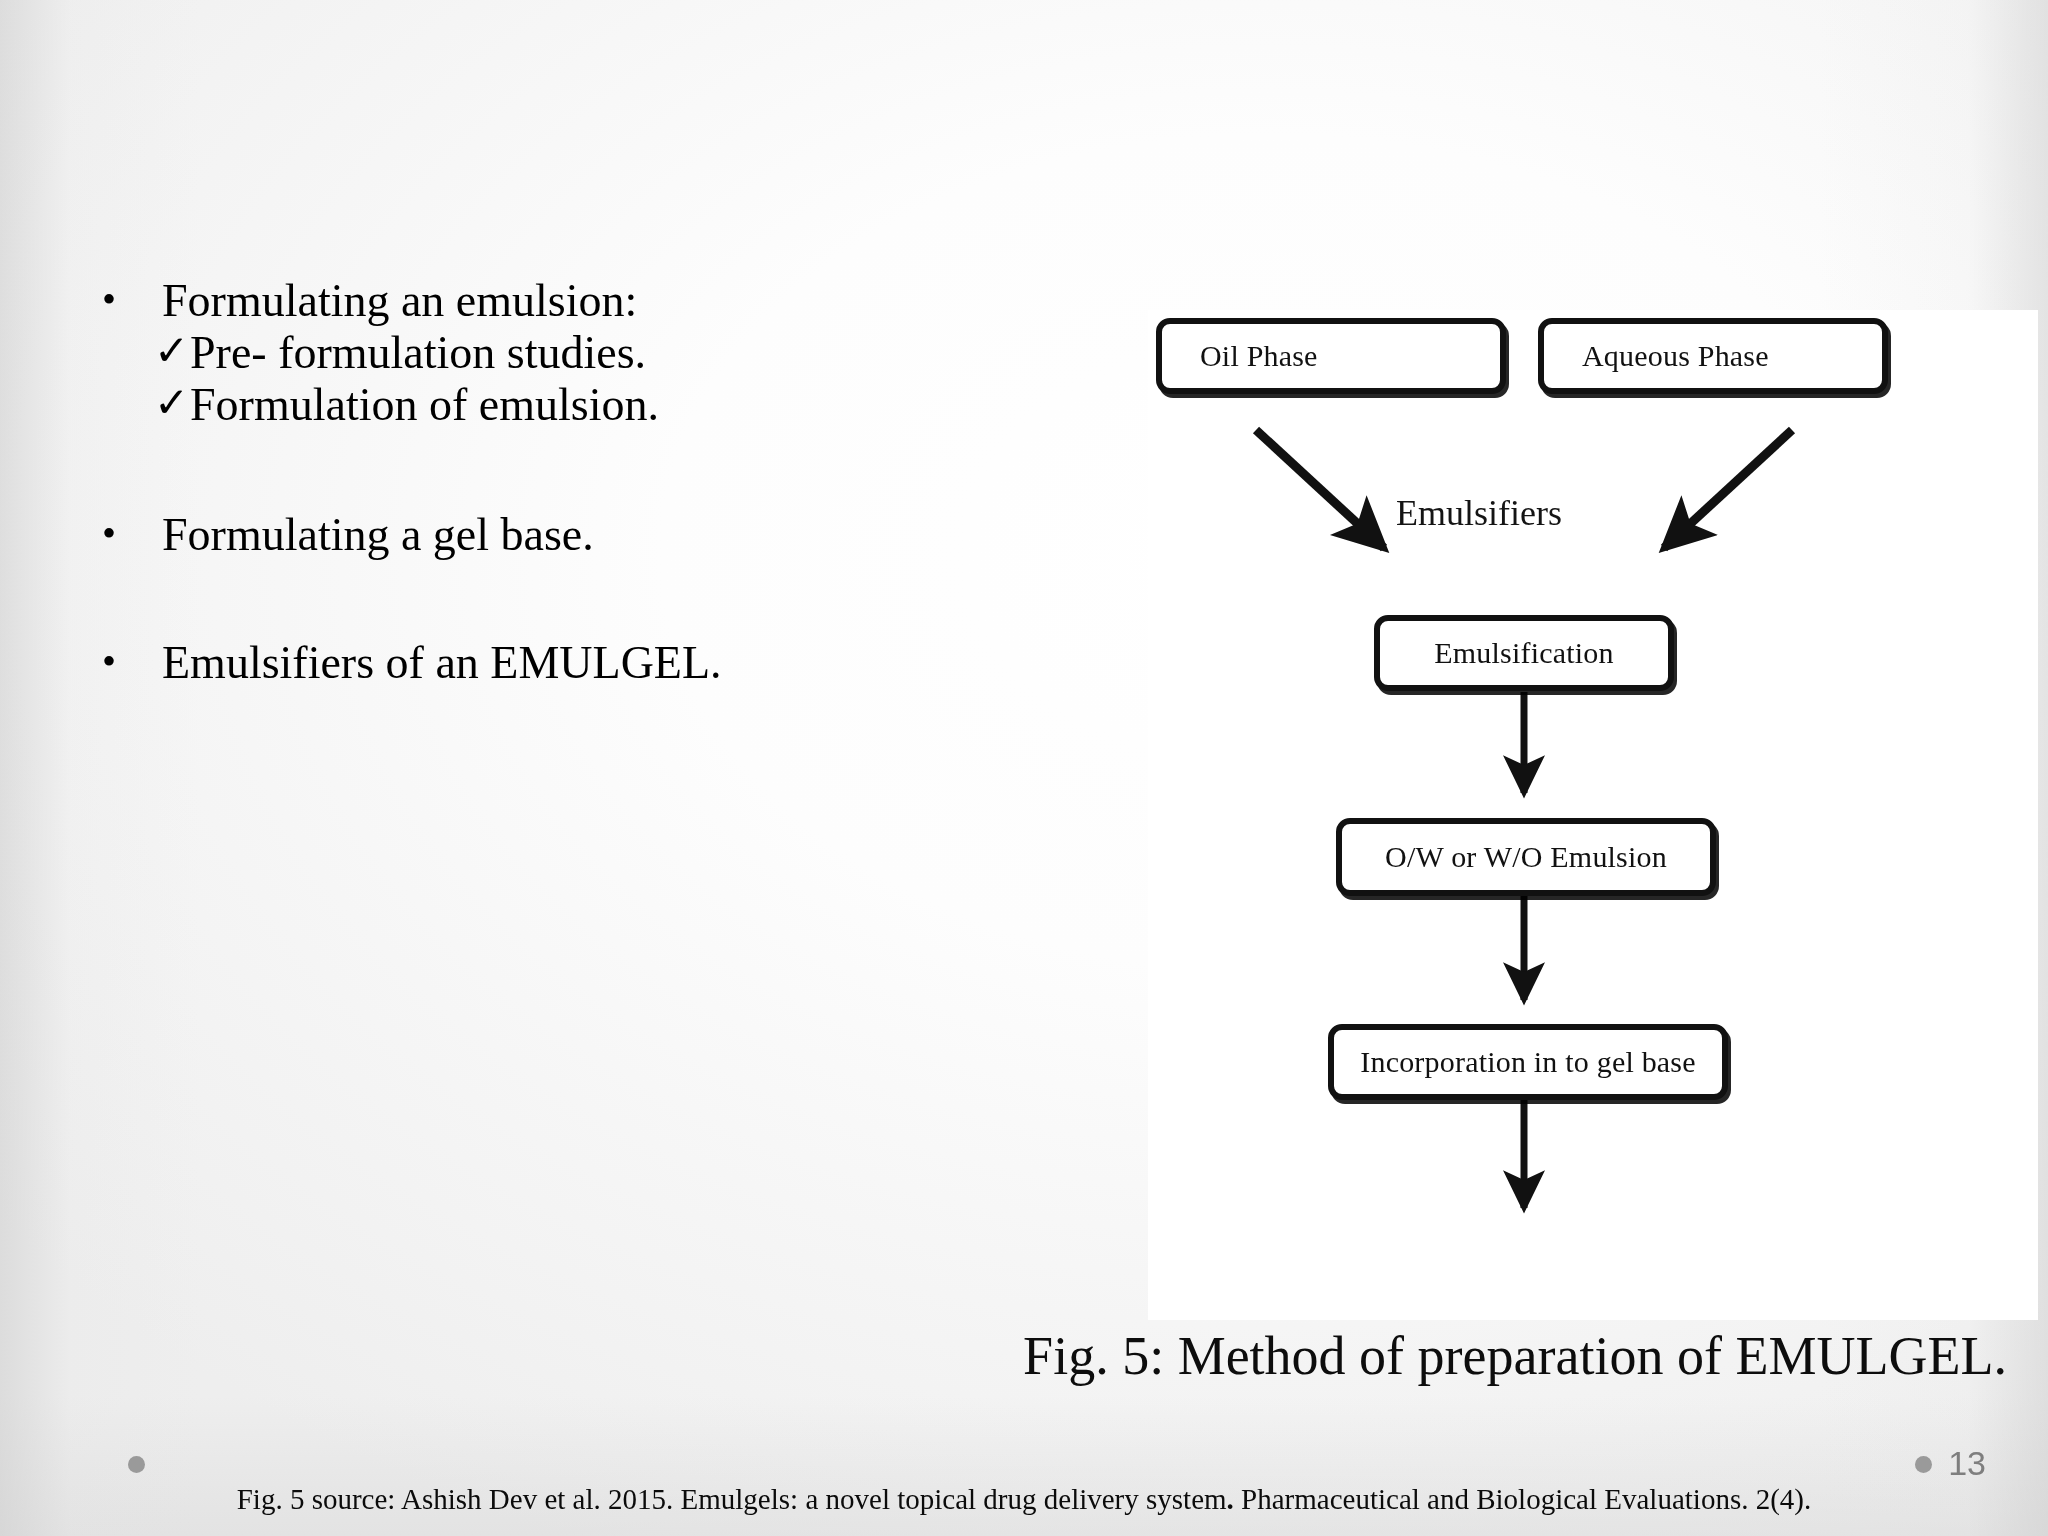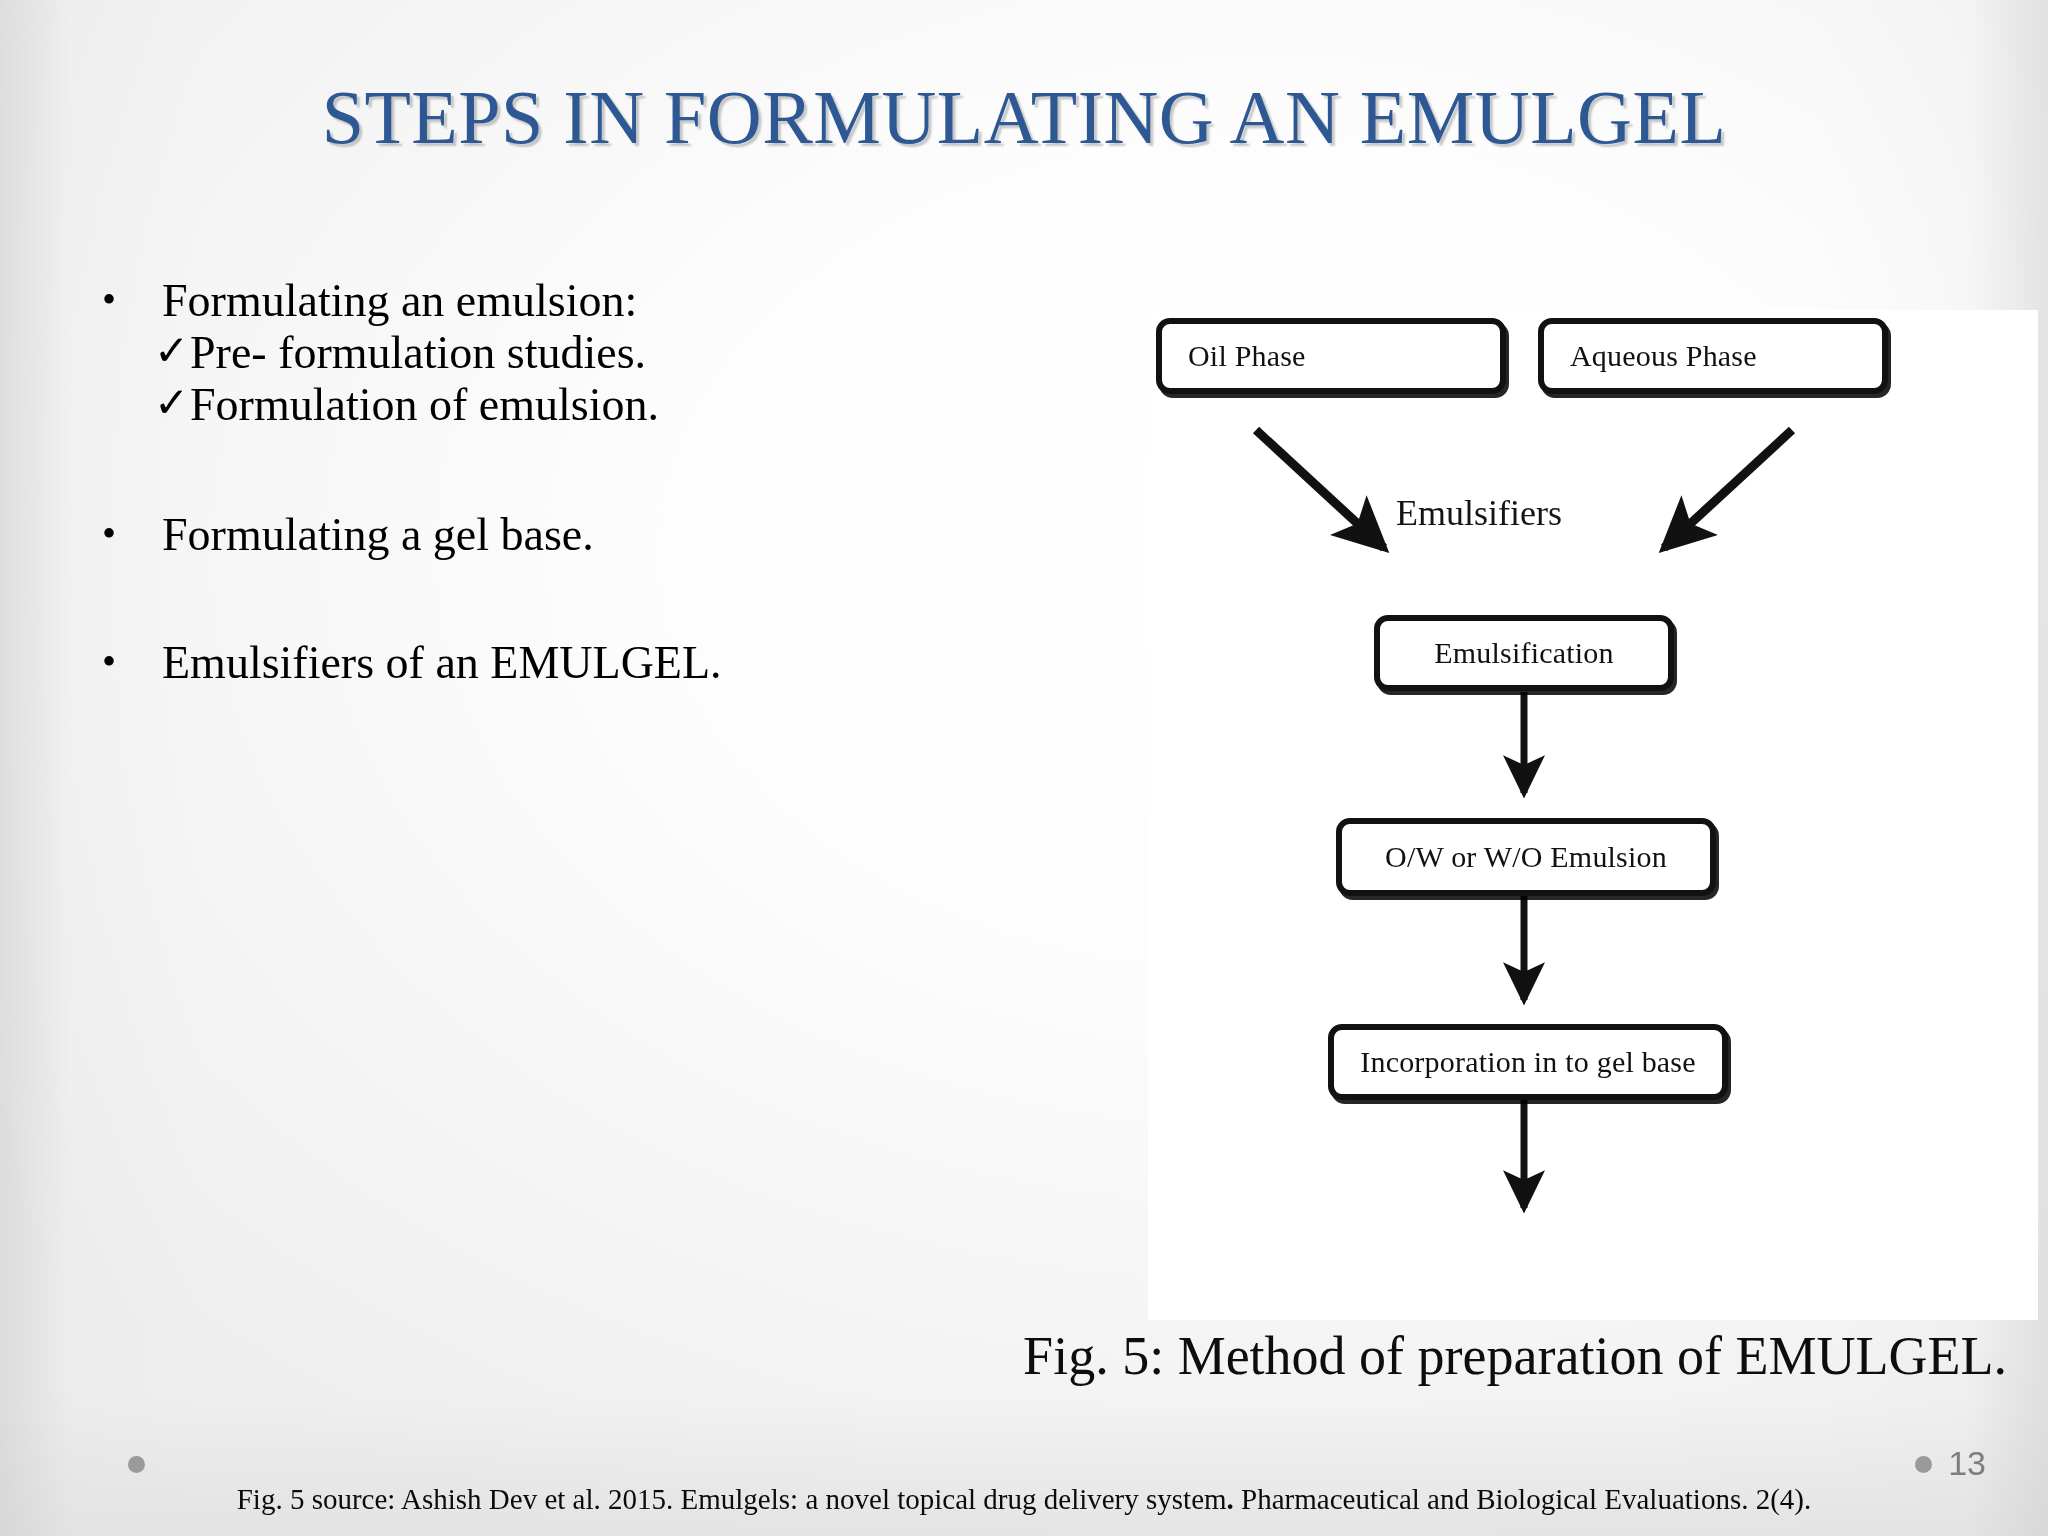--- a/index.html
+++ b/index.html
@@ -121,21 +121,21 @@
     border: 6px solid #111111;
     border-radius: 14px;
     box-shadow: 3px 4px 0 rgba(0,0,0,0.85);
     display: flex;
     align-items: center;
     color: #111111;
     font-family: "Liberation Serif", serif;
     font-size: 30px;
     letter-spacing: 0.2px;
   }
-  .nodebox.lead { justify-content: flex-start; padding-left: 26px; text-align: right; }
+  .nodebox.lead { justify-content: flex-start; padding-left: 38px; text-align: right; }
   .nodebox.mid  { justify-content: center; }
 
   .diag-label {
     position: absolute;
     color: #141414;
     font-size: 36px;
     font-family: "Liberation Serif", serif;
   }
 
   #fig-caption {
@@ -191,21 +191,20 @@
     z-index: 5;
     white-space: nowrap;
   }
   #source-note b { font-weight: bold; }
 </style>
 </head>
 <body>
 
 <div id="slide">
 
-  <div id="title">STEPS IN FORMULATING AN EMULGEL</div>
 
   <div id="bullets">
 
     <div class="lvl1">
       <span class="mk">•</span>
       <span class="tx">Formulating an emulsion:</span>
     </div>
 
     <div class="lvl2">
       <span class="mk">✓</span>

